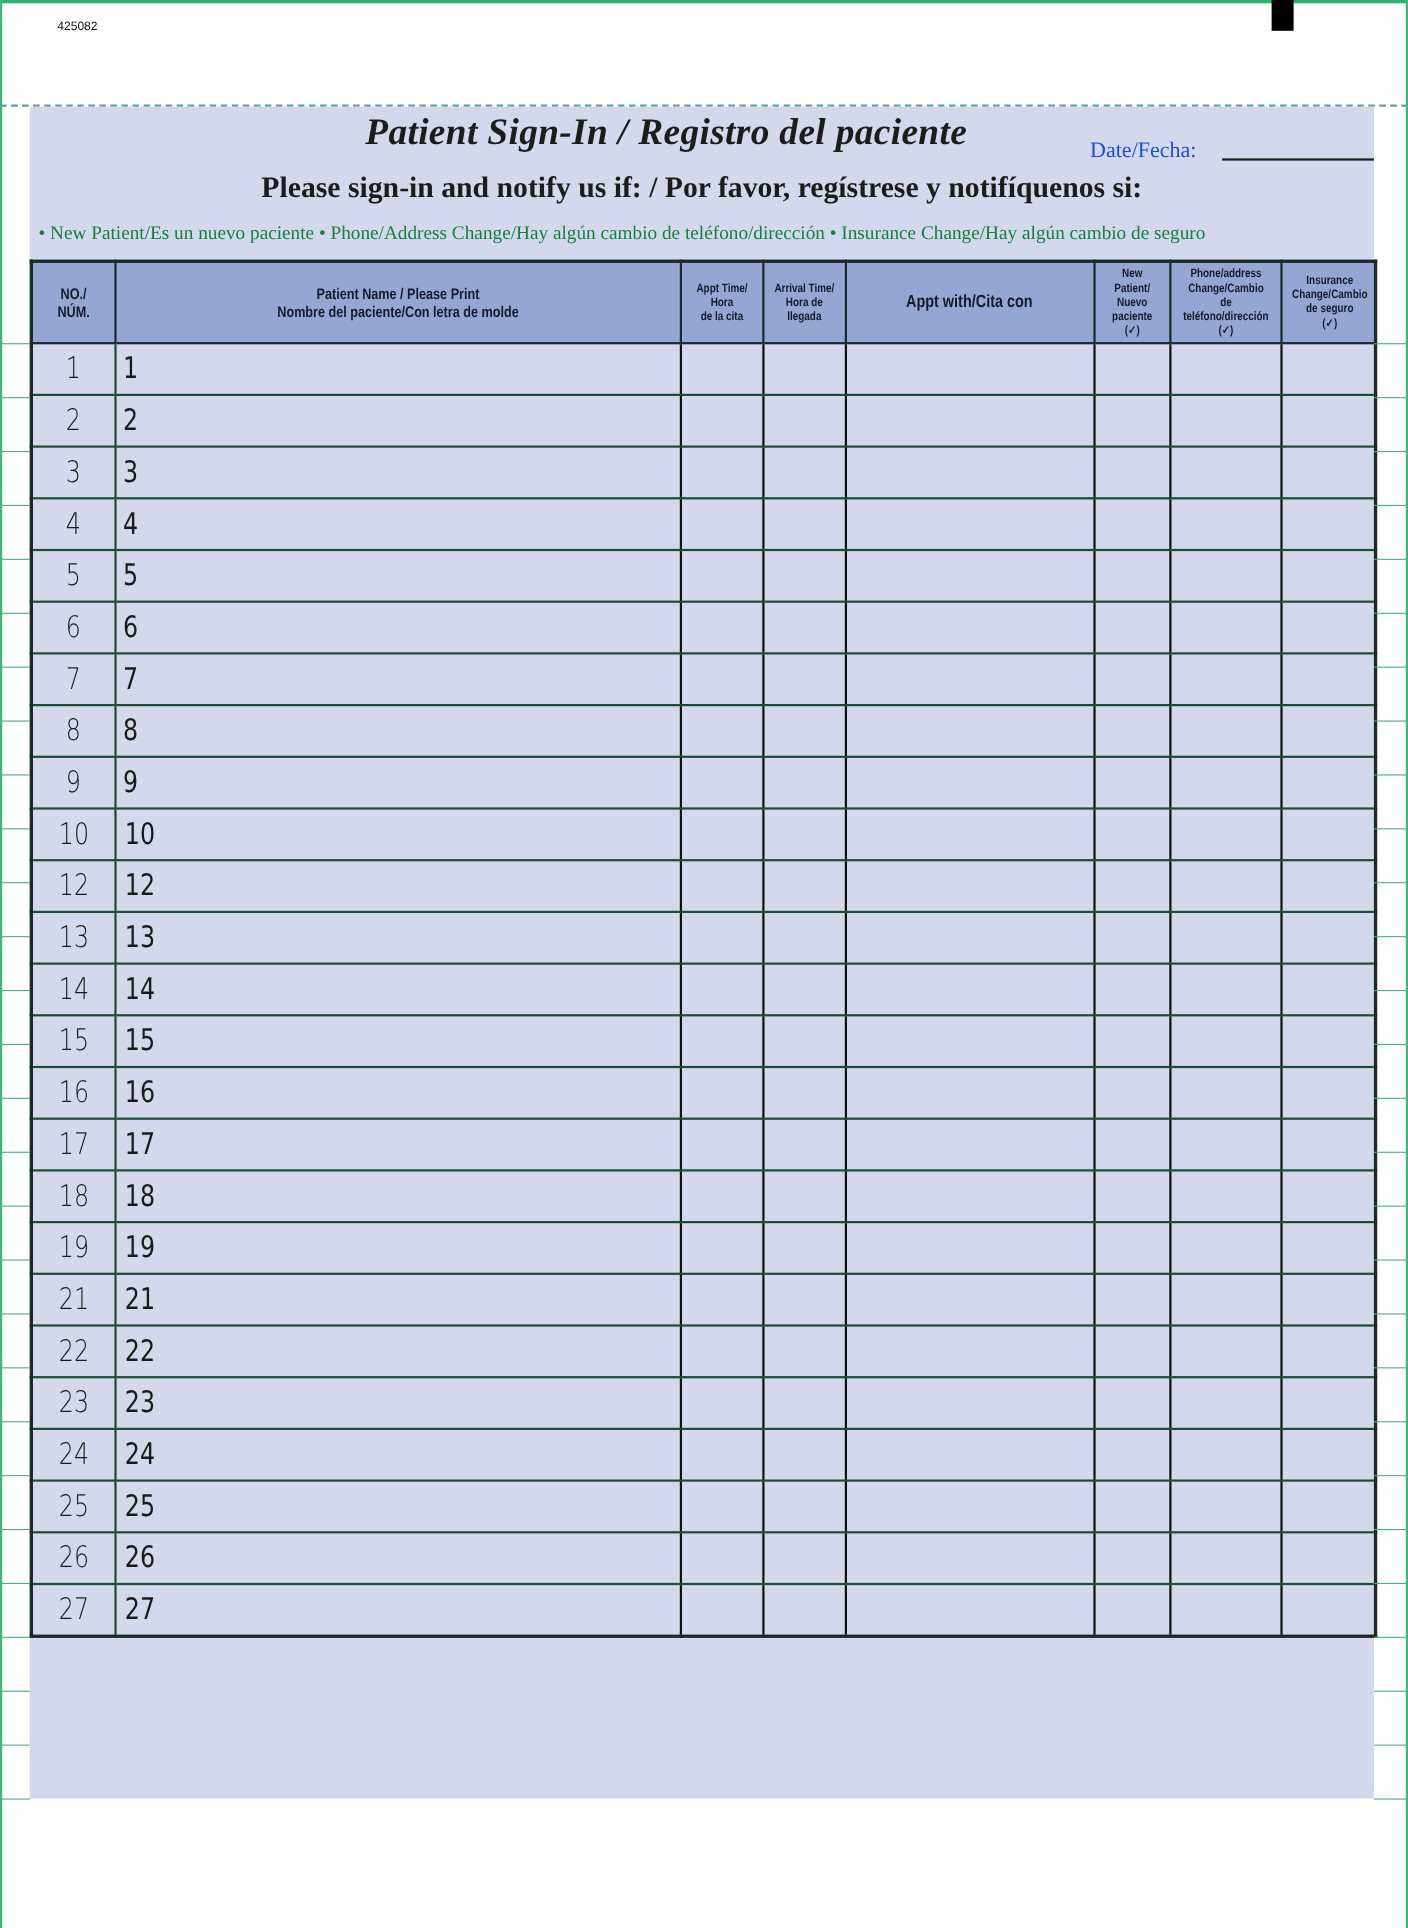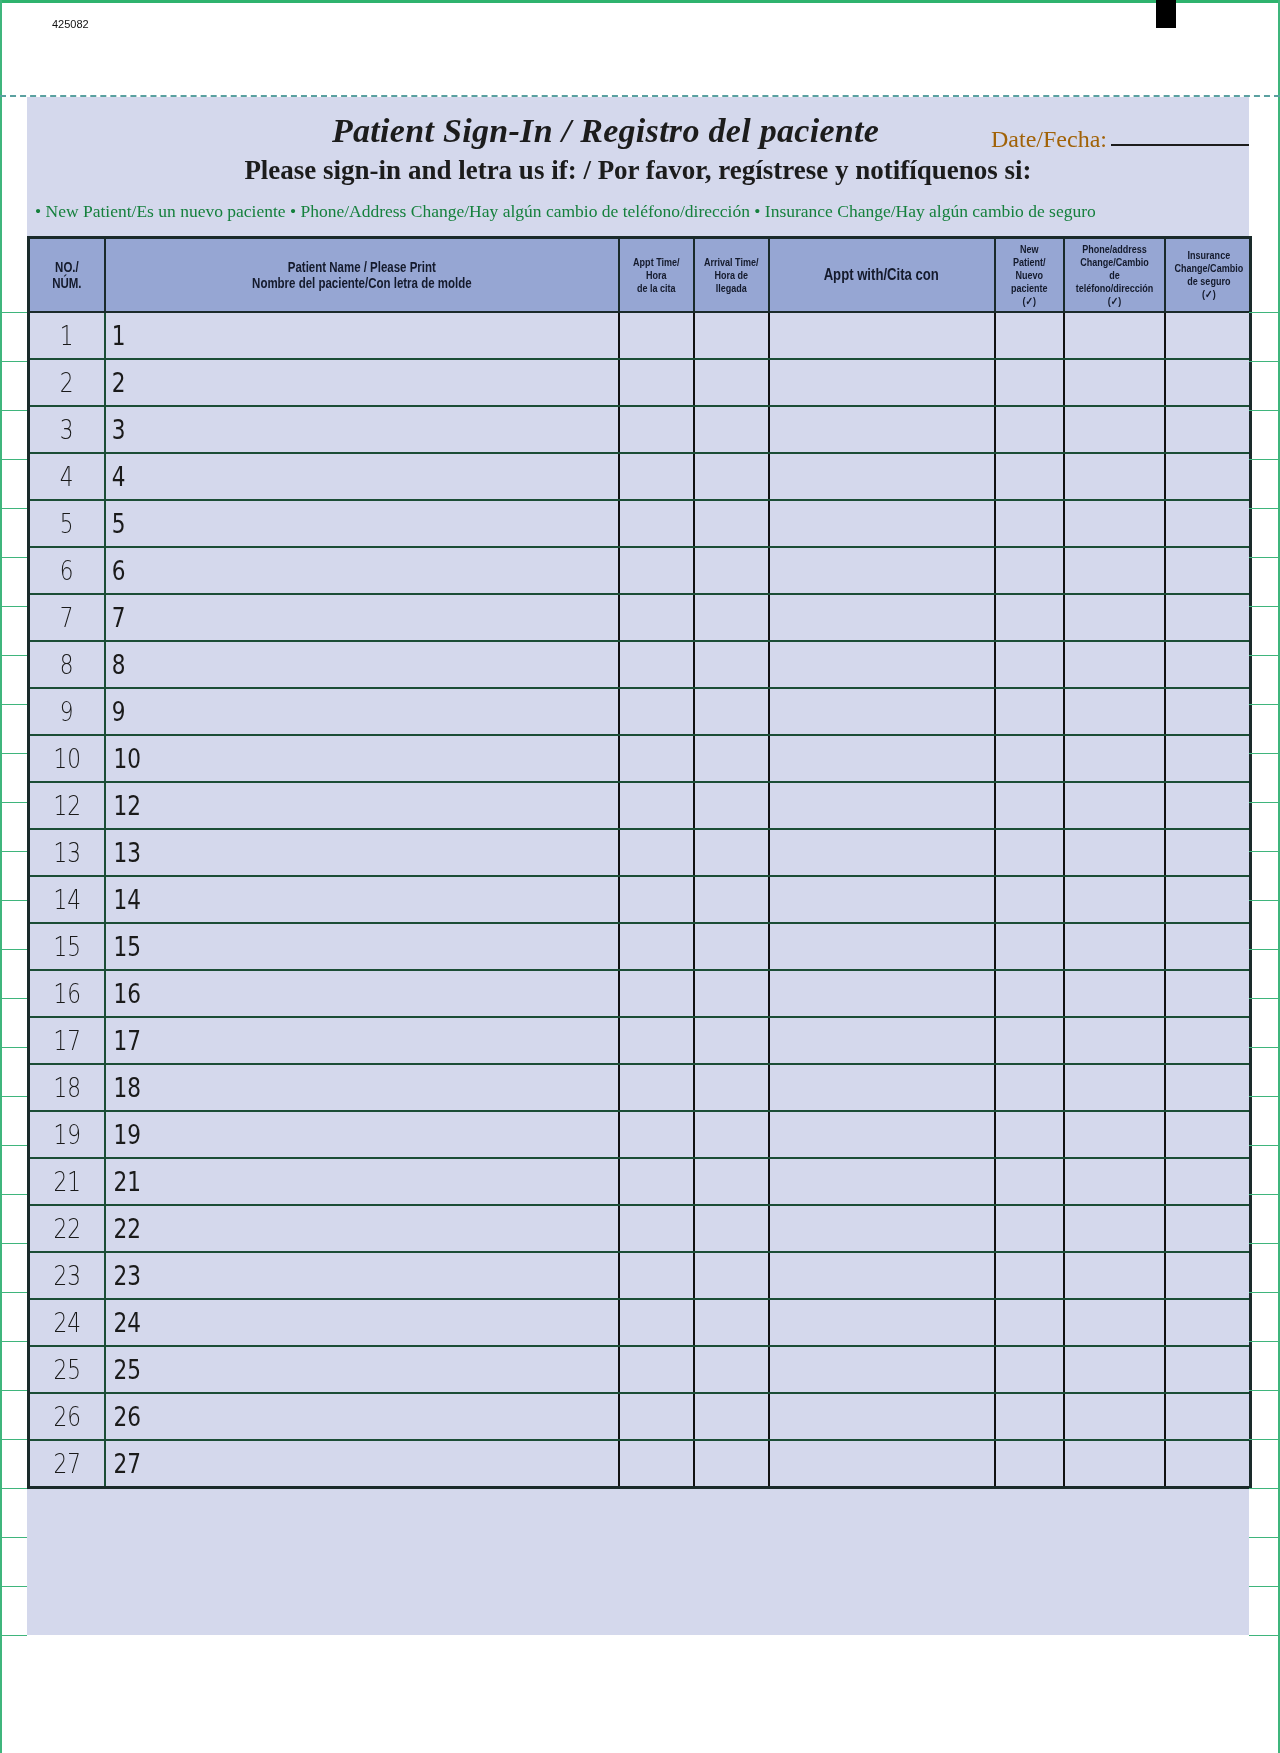--- a/index.html
+++ b/index.html
@@ -12,24 +12,24 @@
   .edge-left { position: absolute; left: 0; top: 0; width: 2px; height: 1753px; background: #3fb57c; }
   .edge-right { position: absolute; right: 0; top: 0; width: 2px; height: 1753px; background: #3fb57c; }
   .black-mark { position: absolute; left: 1156px; top: 0; width: 20px; height: 28px; background: #000; }
   .form-id { position: absolute; left: 52px; top: 18px; font-family: "Liberation Sans", sans-serif; font-size: 11px; color: #111; }
   .perf-line { position: absolute; left: 0; top: 95px; width: 1280px; height: 0; border-top: 2px dashed #5aa0a0; }
 
   .sheet { position: absolute; left: 27px; top: 97px; width: 1222px; height: 1538px; background: #d4d8ec; }
 
   .title-row { position: absolute; left: 27px; top: 100px; width: 1222px; height: 48px; }
   .title {
-    position: absolute; left: 305px; top: 12px; font-size: 34px; font-weight: bold; font-style: italic; color: #1c1c1c;
+    position: absolute; left: 305px; top: 2px; font-size: 34px; font-weight: bold; font-style: italic; color: #1c1c1c;
     letter-spacing: 0.3px;
   }
-  .date-label { position: absolute; left: 964px; top: 26px; font-size: 24px; color: #a16207; }
+  .date-label { position: absolute; left: 964px; top: 26px; font-size: 20px; color: #1d4ed8; }
   .date-line { position: absolute; left: 1084px; top: 44px; width: 138px; border-bottom: 2px solid #1c1c1c; }
 
   .subtitle { position: absolute; left: 0; width: 1276px; top: 155px; text-align: center; font-size: 27px; font-weight: bold; color: #1c1c1c; }
   .notes { position: absolute; left: 27px; width: 1222px; top: 201px; text-align: left; font-size: 17.5px; color: #15803d; white-space: nowrap; padding-left: 8px; box-sizing: border-box; }
 
   table.signin {
     position: absolute; left: 27px; top: 236px; width: 1222px;
     border-collapse: collapse; table-layout: fixed;
     border: 3px solid #1a2a2a;
   }
@@ -71,21 +71,21 @@
 <div class="perf-line"></div>
 
 <div class="sheet"></div>
 
 <div class="title-row">
   <div class="title">Patient Sign-In / Registro del paciente</div>
   <div class="date-label">Date/Fecha:</div>
   <div class="date-line"></div>
 </div>
 
-<div class="subtitle">Please sign-in and letra us if: / Por favor, regístrese y notifíquenos si:</div>
+<div class="subtitle">Please sign-in and notify us if: / Por favor, regístrese y notifíquenos si:</div>
 <div class="notes">• New Patient/Es un nuevo paciente • Phone/Address Change/Hay algún cambio de teléfono/dirección • Insurance Change/Hay algún cambio de seguro</div>
 
 <table class="signin" id="signin-table">
   <colgroup>
     <col style="width:76px">
       <col style="width:514px">
       <col style="width:75px">
       <col style="width:75px">
     <col style="width:226px">
       <col style="width:69px">

